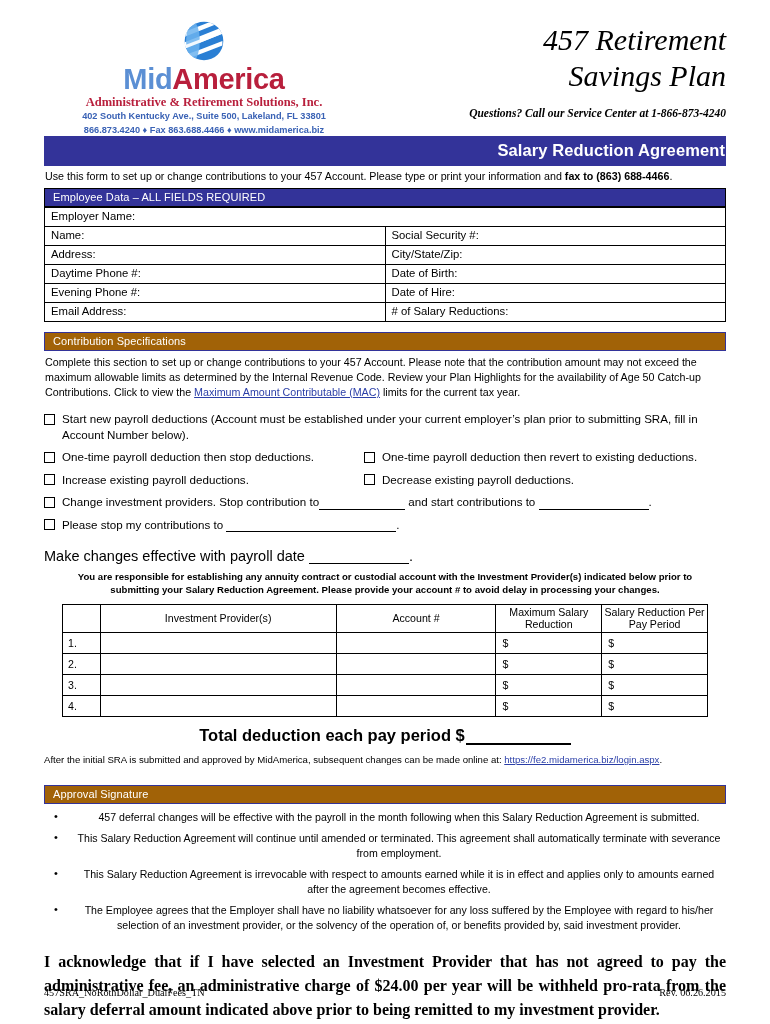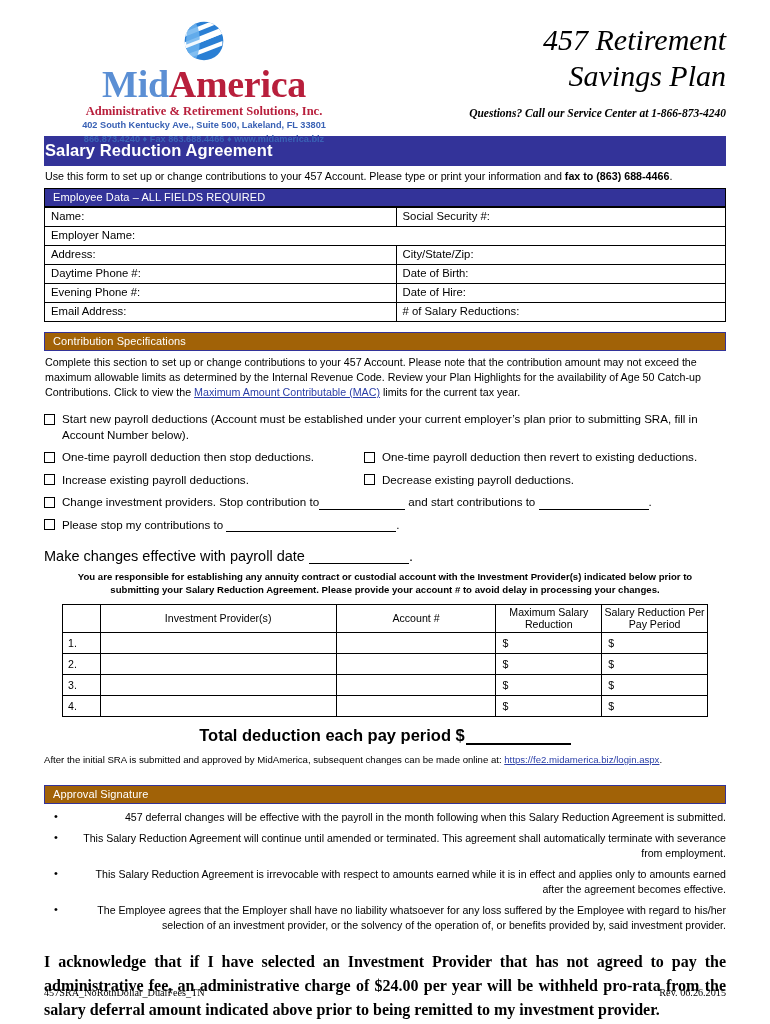--- a/index.html
+++ b/index.html
@@ -37,22 +37,22 @@
     text-align: center;
     padding-top: 2px;
   }
   .globe {
     width: 46px;
     height: 46px;
     margin: 0 auto 1px auto;
     display: block;
   }
   .wordmark {
-    font-family: Liberation Serif, serif;
-    font-size: 38px;
+    font-family: Liberation Sans, sans-serif;
+    font-size: 29px;
     font-weight: bold;
     line-height: 1;
     letter-spacing: -0.3px;
     white-space: nowrap;
   }
   .wordmark .mid { color: #5b8fd4; }
   .wordmark .america { color: #b81f3c; }
   .brand-sub {
     font-family: "Liberation Serif", serif;
     font-size: 12.5px;
@@ -91,21 +91,21 @@
     font-weight: bold;
     font-size: 11.5px;
     margin-top: 13px;
     white-space: nowrap;
   }
 
   
   .banner-main {
     background: #333399;
     color: #ffffff;
-    text-align: left;
+    text-align: right;
     font-size: 16.5px;
     font-weight: bold;
     padding: 4px 0 5px 0;
     border: 1px solid #333399;
     letter-spacing: 0.1px;
   }
   .intro-line {
     font-size: 10.7px;
     padding: 4px 0 4px 1px;
     line-height: 1.3;
@@ -257,21 +257,21 @@
     list-style: none;
     margin: 6px 0 0 0;
     padding: 0;
   }
   ul.terms li {
     position: relative;
     padding-left: 28px;
     font-size: 10.6px;
     line-height: 1.42;
     margin-bottom: 6px;
-    text-align: right;
+    text-align: center;
   }
   ul.terms li:before {
     content: "\2022";
     position: absolute;
     left: 10px;
     top: -1px;
     font-size: 11px;
   }
   .acknowledge {
     font-family: "Liberation Serif", serif;
@@ -334,25 +334,25 @@
   </div>
 
   <div class="banner-main">Salary Reduction Agreement</div>
 
   <div class="intro-line"><span>Use this form to set up or change contributions to your 457 Account. Please type or print your information and </span><b>fax to (863) 688-4466</b><span>.</span></div>
 
   <div class="banner-sub">Employee Data – ALL FIELDS REQUIRED</div>
   <table class="emp">
     <tbody>
         <tr>
+      <td class="col-left" colspan="2">Employer Name:</td>
+    </tr>
+    <tr>
       <td class="col-left">Name:</td>
       <td>Social Security #:</td>
-    </tr>
-    <tr>
-      <td class="col-left" colspan="2">Employer Name:</td>
     </tr>
     <tr>
       <td class="col-left">Address:</td>
       <td>City/State/Zip:</td>
     </tr>
     <tr>
       <td class="col-left">Daytime Phone #:</td>
       <td>Date of Birth:</td>
     </tr>
     <tr>

